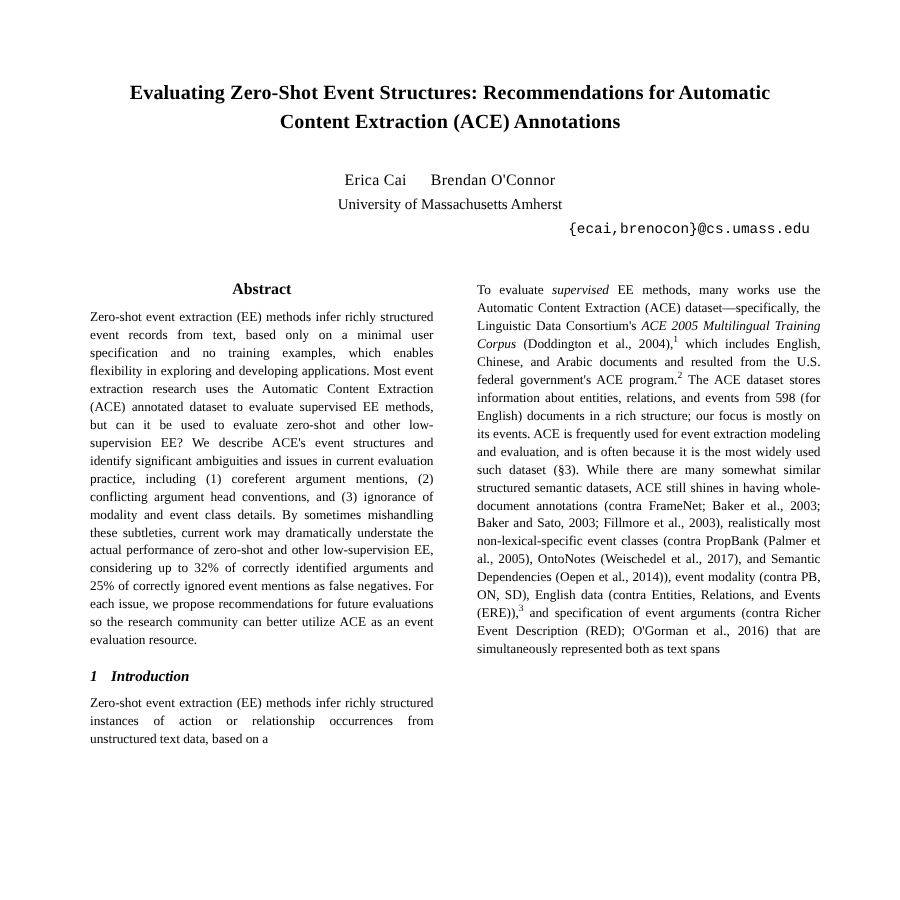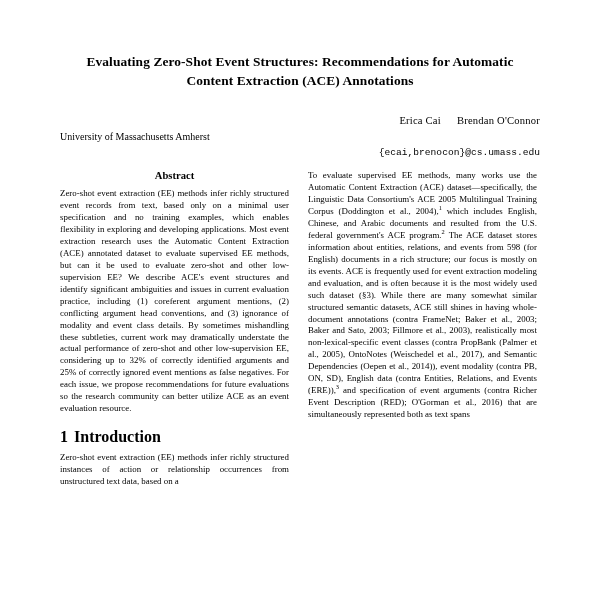--- a/index.html
+++ b/index.html
@@ -23,76 +23,78 @@
   }
   .title {
     text-align: center;
     font-size: 13.4px;
     font-weight: bold;
     line-height: 1.45;
     margin: 0 6px 0 6px;
     letter-spacing: 0.1px;
   }
   .authors {
-    text-align: right;
+    text-align: center;
     font-size: 10.6px;
     margin-top: 24px;
     letter-spacing: 0.2px;
   }
   .author-sep {
     display: inline-block;
     width: 16px;
   }
   .affil {
+    text-align: center;
     font-size: 10px;
     margin-top: 5px;
   }
   .email {
     text-align: right;
     font-size: 9.6px;
     margin-top: 5px;
     font-family: "Liberation Mono", monospace;
   }
   .columns {
     display: flex;
-    margin-top: 12px;
-    gap: 19px;
+    margin-top: 30px;
+    gap: 29px;
   }
   .col {
     width: 229px;
     flex: 0 0 229px;
   }
   .sec-head-center {
     text-align: center;
     font-size: 10.6px;
     font-weight: bold;
     margin: 0 0 7px 0;
   }
   .sec-head {
-    font-size: 16px;
+    font-size: 10px;
     font-weight: bold;
     margin: 13px 0 6px 0;
+    font-style: italic;
   }
   .sec-head .num {
     display: inline-block;
     min-width: 14px;
   }
   p.body {
     font-size: 8.9px;
     line-height: 1.345;
     text-align: justify;
     margin: 0;
     text-indent: 0;
     hyphens: auto;
   }
   p.body + p.body {
     text-indent: 10px;
     margin-top: 0;
   }
-  .it { }
+  .it { font-style: italic; }
   sup {
     font-size: 6.4px;
     vertical-align: super;
     line-height: 0;
   }
 </style>
 </head>
 <body>
 
 <div class="page">

